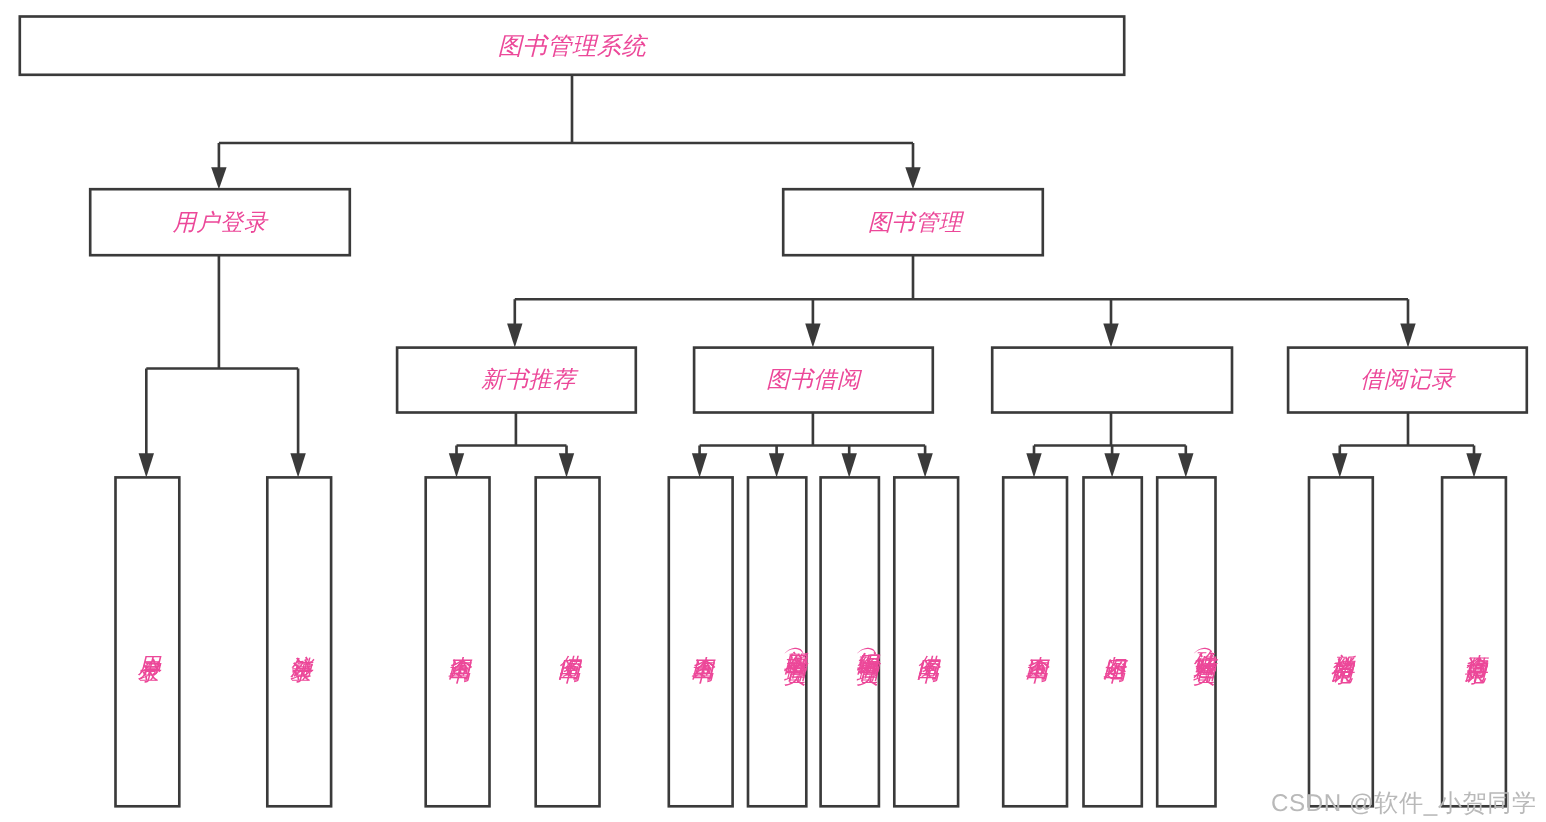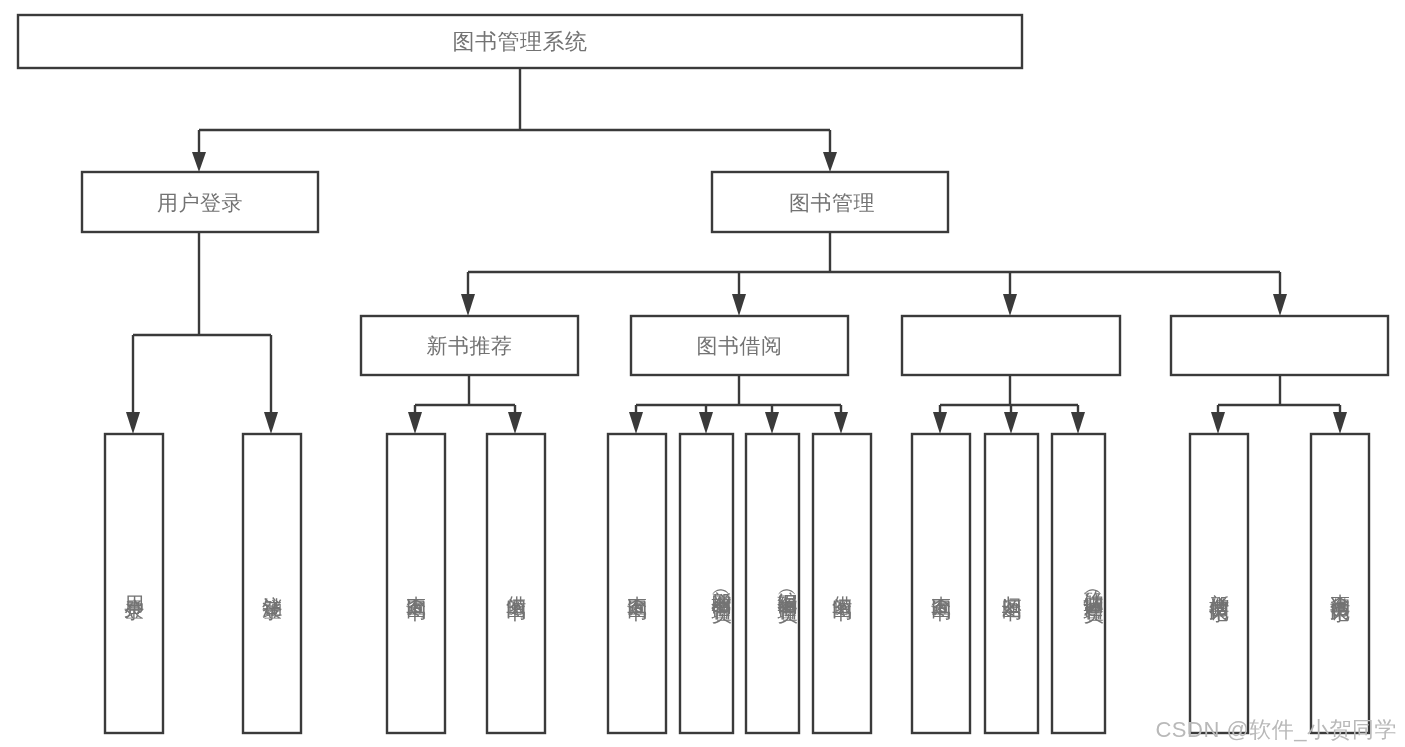--- a/index.html
+++ b/index.html
@@ -39,24 +39,25 @@
   }
   .arrow-head {
     fill: #3a3a3a;
     stroke: none;
   }
   .node-label {
     position: absolute;
     display: flex;
     align-items: center;
     justify-content: center;
-    color: #737373;
+    color: #ec4899;
     font-family: "Liberation Sans", "DejaVu Sans", sans-serif;
     pointer-events: none;
     letter-spacing: 0.5px;
+    font-style: italic;
   }
   .label-h {
     font-size: 21px;
     line-height: 1;
   }
   .label-v {
     writing-mode: vertical-rl;
     text-orientation: upright;
     font-size: 20px;
     line-height: 1.18;
@@ -190,22 +191,23 @@
     <rect class="node-box" x="1052" y="434" width="53" height="299"></rect>
     <rect class="node-box" x="1190" y="434" width="58" height="299"></rect>
     <rect class="node-box" x="1311" y="434" width="58" height="299"></rect>
   </svg>
 
   <div class="node-label label-h label-root" style="left:18px; top:15px; width:1004px; height:53px;">图书管理系统</div>
 
   <div class="node-label label-h" style="left:82px; top:172px; width:236px; height:60px;">用户登录</div>
   <div class="node-label label-h" style="left:712px; top:172px; width:240px; height:60px;">图书管理</div>
 
-  <div class="node-label label-h" style="left:361px; top:316px; width:217px; height:59px;">新书推荐</div>
+  <div class="node-label label-h" style="left:361px; top:316px; width:217px; height:59px;padding-left:11px;">新书推荐</div>
   <div class="node-label label-h" style="left:631px; top:316px; width:217px; height:59px;border-radius:28px;">图书借阅</div>
+  <div class="node-label label-h" style="left:1171px; top:316px; width:217px; height:59px;">借阅记录</div>
 
   <div class="node-label label-v" style="left:105px; top:434px; width:58px; height:299px;">用户登录</div>
   <div class="node-label label-v" style="left:243px; top:434px; width:58px; height:299px;">注销登录</div>
   <div class="node-label label-v" style="left:387px; top:434px; width:58px; height:299px;">查询图书</div>
   <div class="node-label label-v" style="left:487px; top:434px; width:58px; height:299px;">借阅图书</div>
   <div class="node-label label-v" style="left:608px; top:434px; width:58px; height:299px;">查询图书</div>
   <div class="node-label label-v" style="left:680px; top:434px; width:53px; height:299px; align-items:flex-start;">新增图书（管理员）</div>
   <div class="node-label label-v" style="left:746px; top:434px; width:53px; height:299px; align-items:flex-start;">编辑图书（管理员）</div>
   <div class="node-label label-v" style="left:813px; top:434px; width:58px; height:299px;">借阅图书</div>
   <div class="node-label label-v" style="left:912px; top:434px; width:58px; height:299px;">查询图书</div>

